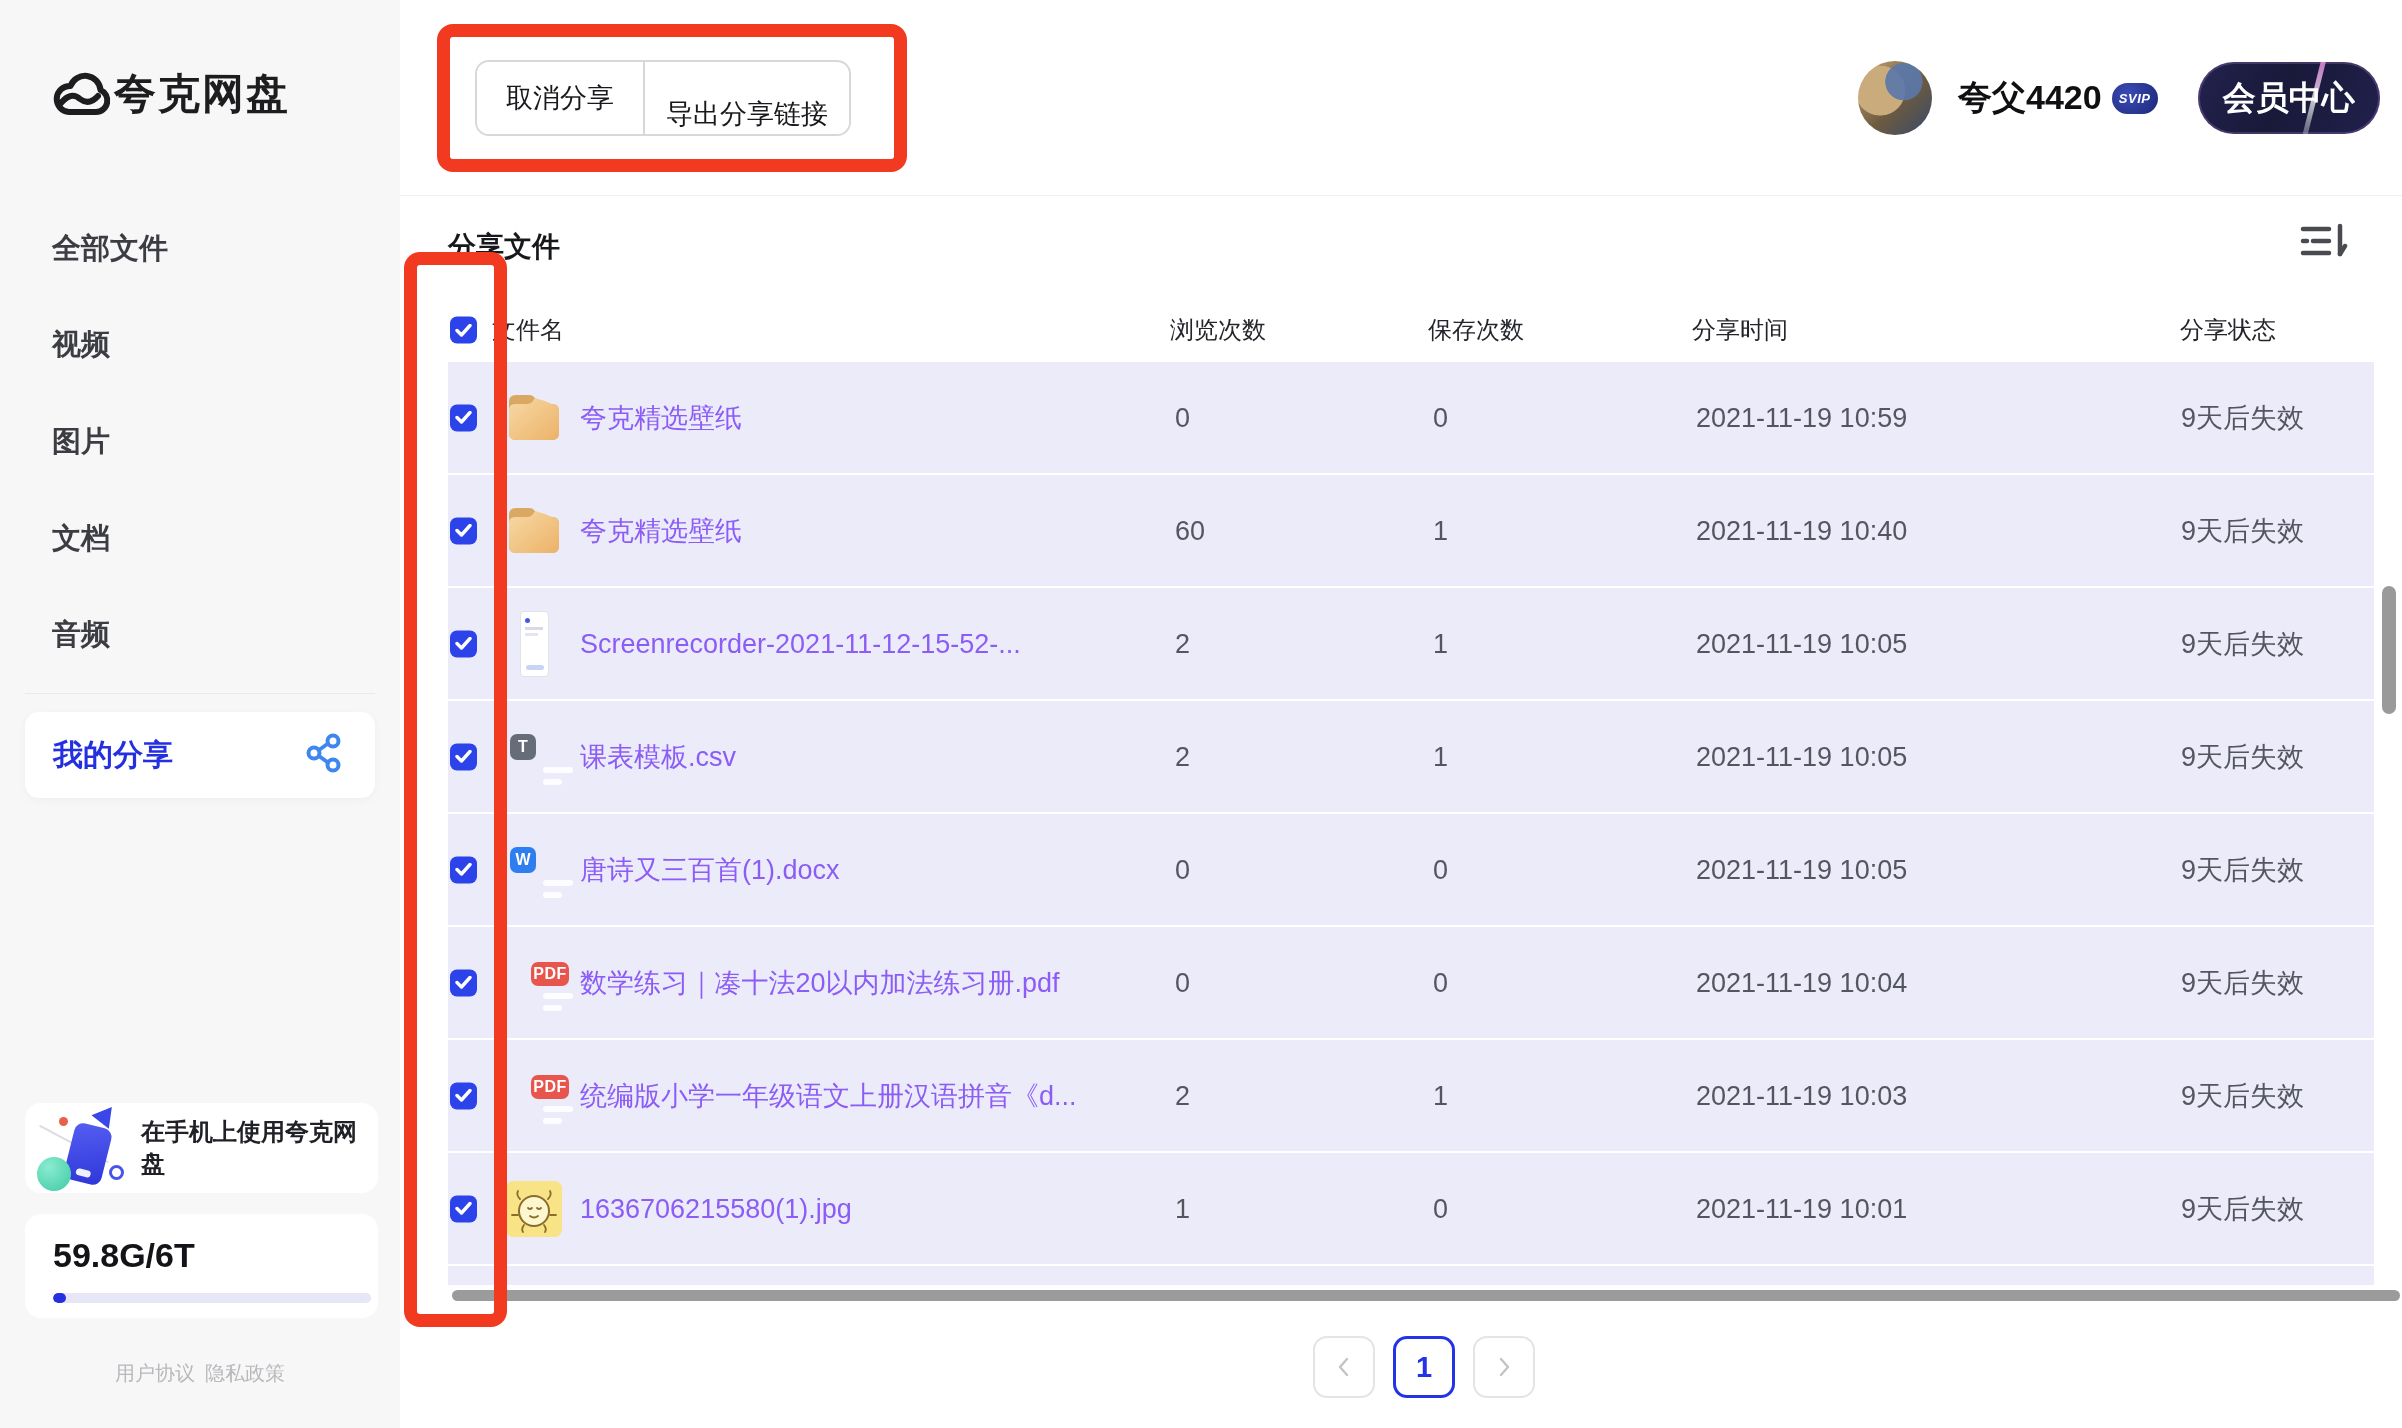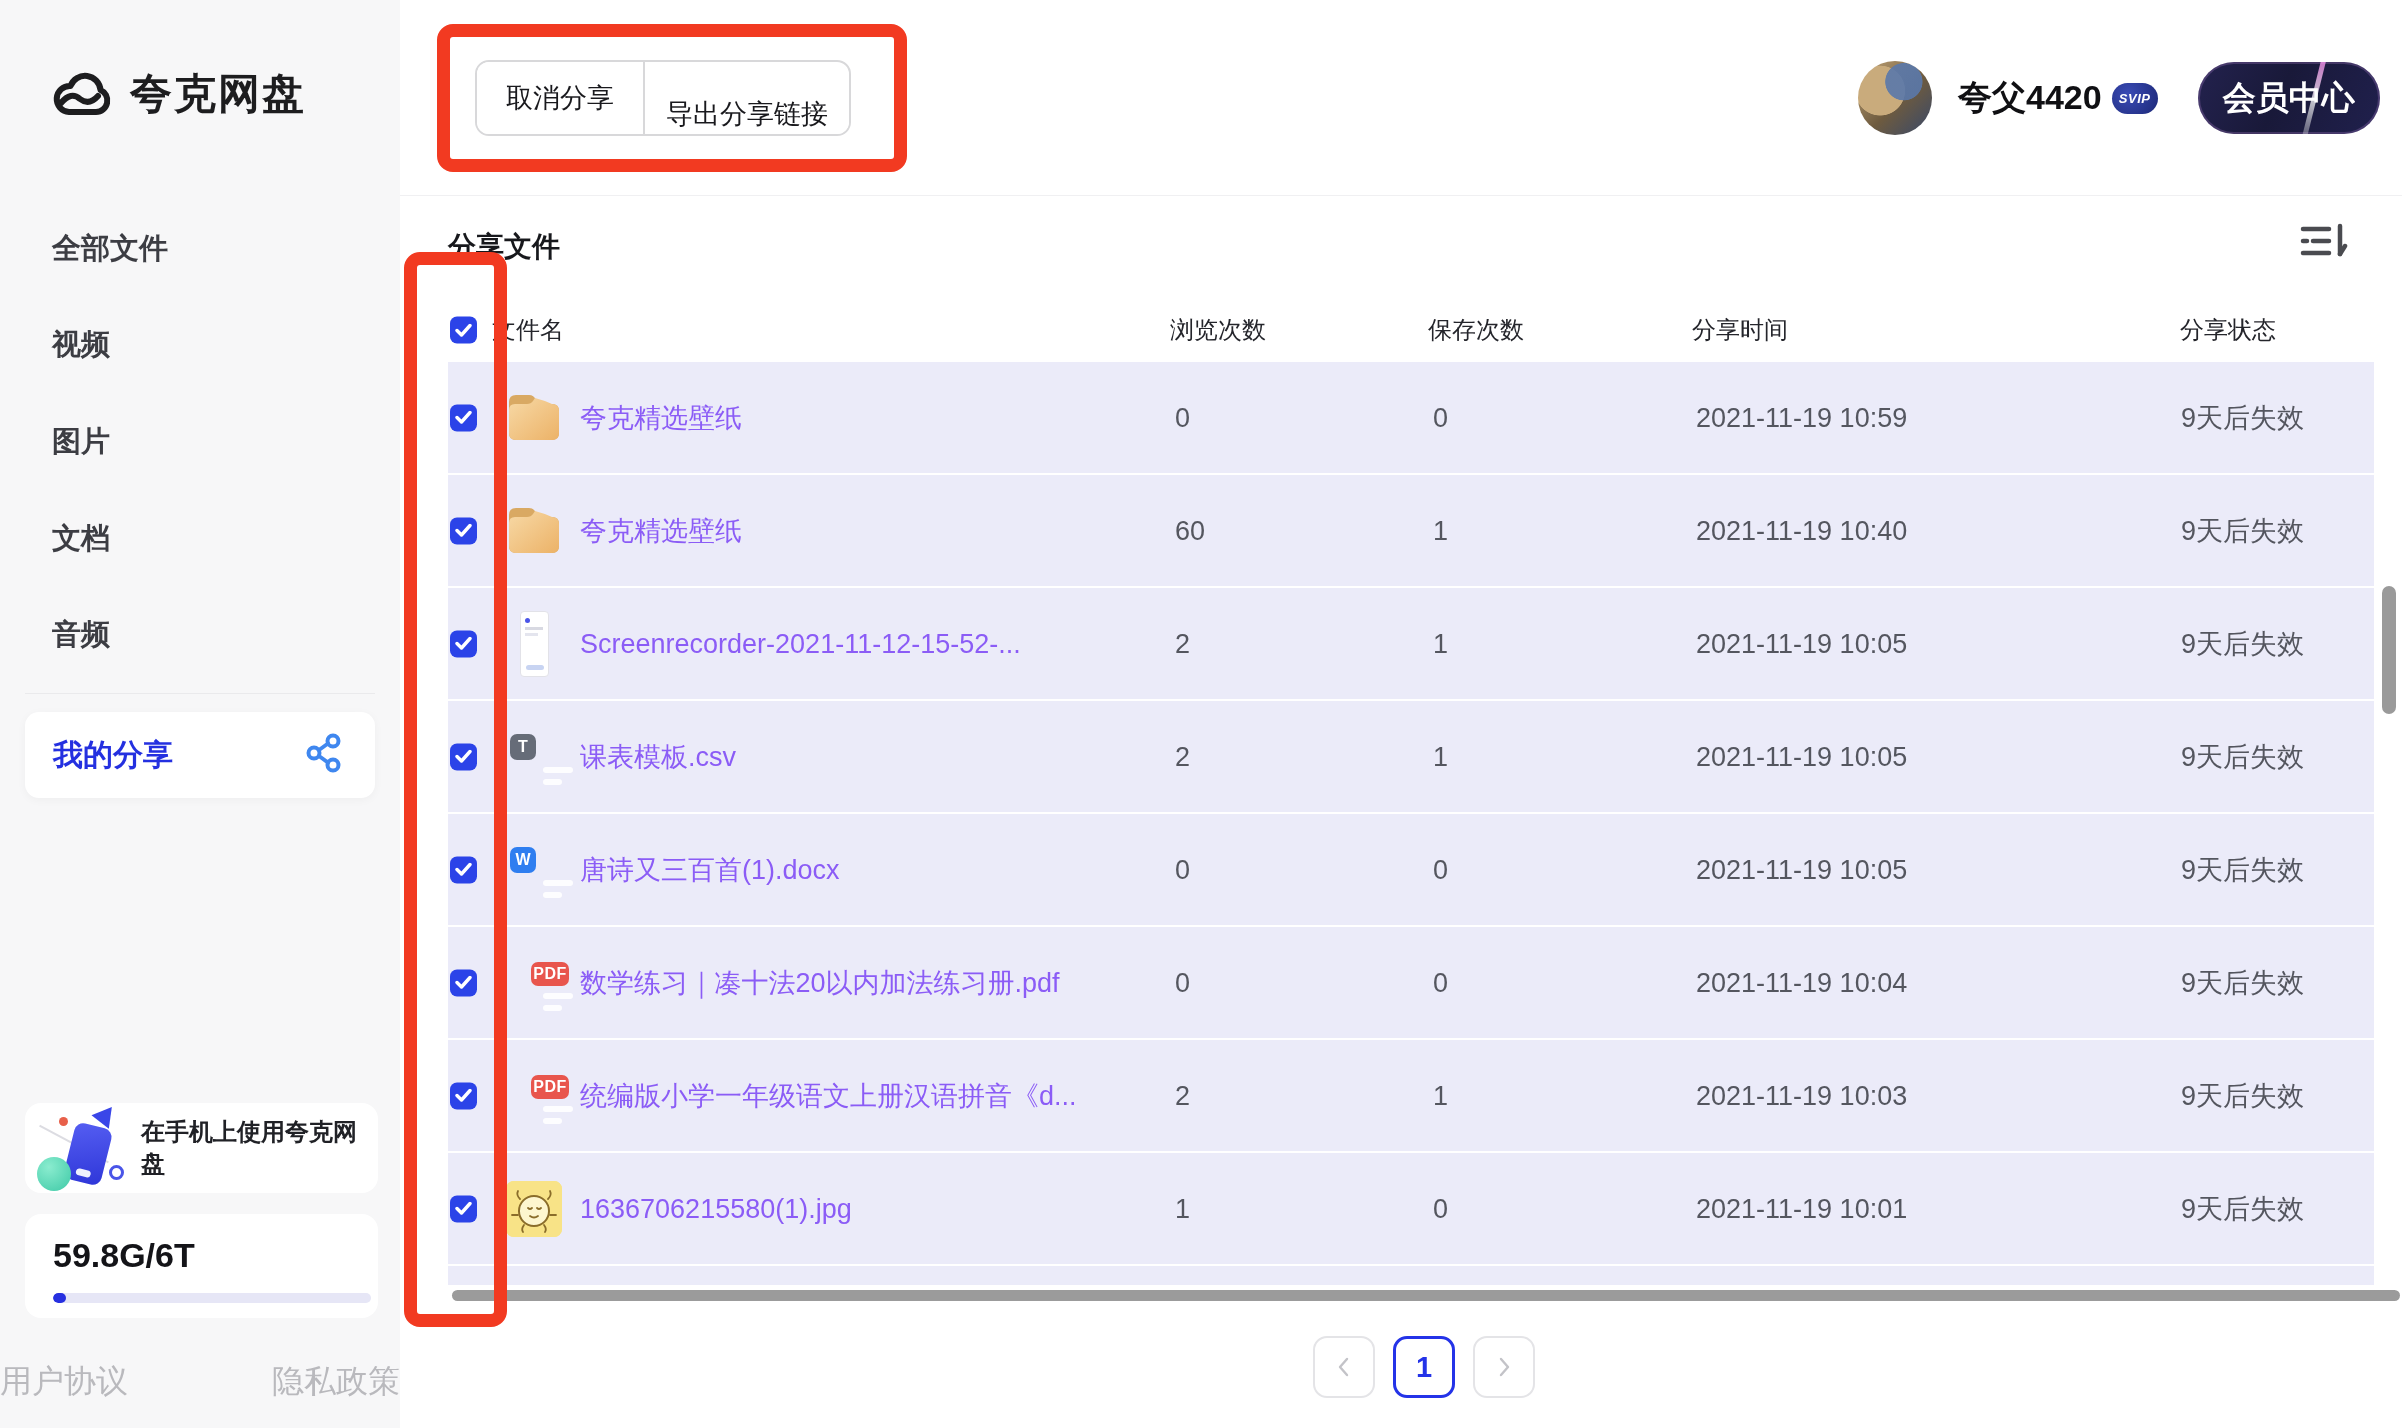--- a/index.html
+++ b/index.html
@@ -1,21 +1,21 @@
 <!DOCTYPE html>
 <html><head>
 <meta charset="utf-8">
 <style>
   * { margin:0; padding:0; box-sizing:border-box; }
   html,body { width:2402px; height:1428px; background:#fff; font-family:"Liberation Sans","DejaVu Sans",sans-serif; overflow:hidden; }
   .app { position:relative; width:2402px; height:1428px; background:#fff; }
 
   
   .sidebar { position:absolute; left:0; top:0; width:400px; height:1428px; background:#f7f7f8; }
-  .logo { position:absolute; left:52px; top:66px; display:flex; align-items:center; gap:16px; }
+  .logo { position:absolute; left:52px; top:66px; display:flex; align-items:center; }
   .logo-text { font-size:42px; font-weight:800; color:#1d1d1f; letter-spacing:2px; }
   .nav-item { position:absolute; left:52px; width:300px; height:48px; line-height:48px; font-size:29px; font-weight:600; color:#3c3d43; cursor:pointer; }
   .nav-divider { position:absolute; left:25px; top:693px; width:350px; height:1px; background:#eaeaec; }
   .nav-active { position:absolute; left:25px; top:712px; width:350px; height:86px; background:#fff; border-radius:14px; box-shadow:0 2px 10px rgba(0,0,0,.04); display:flex; align-items:center; justify-content:space-between; padding:0 30px 0 28px; cursor:pointer; }
   .nav-active-label { font-size:30px; font-weight:800; color:#2430e0; }
 
   .promo-card { position:absolute; left:25px; top:1103px; width:353px; height:90px; background:#fff; border-radius:16px; display:flex; align-items:center; padding-left:116px; cursor:pointer; }
   .promo-text { font-size:24px; font-weight:700; color:#202126; }
   .promo-art { position:absolute; left:8px; top:-4px; width:104px; height:98px; }
   .art-line { position:absolute; left:2px; top:44px; width:78px; height:2px; background:#dcdce2; transform:rotate(28deg); }
@@ -23,21 +23,21 @@
   .art-tri { position:absolute; left:62px; top:6px; width:0; height:0; border-left:11px solid transparent; border-right:11px solid transparent; border-bottom:19px solid #3a46e8; transform:rotate(38deg); }
   .art-phone { position:absolute; left:36px; top:26px; width:38px; height:58px; border-radius:9px; background:linear-gradient(160deg,#555ef2,#2e36d8); transform:rotate(14deg); }
   .art-phone:after { content:""; position:absolute; left:50%; bottom:6px; transform:translateX(-50%); width:15px; height:7px; border-radius:4px; background:rgba(255,255,255,.92); }
   .art-teal { position:absolute; left:4px; top:58px; width:34px; height:34px; border-radius:50%; background:radial-gradient(circle at 35% 30%,#8aeccf,#3ec9a6); }
   .art-ring { position:absolute; left:76px; top:66px; width:15px; height:15px; border:3px solid #4a55e8; border-radius:50%; }
 
   .storage-card { position:absolute; left:25px; top:1214px; width:353px; height:104px; background:#fff; border-radius:16px; padding:22px 16px 0 28px; }
   .storage-text { font-size:34px; font-weight:800; color:#141418; }
   .storage-track { position:relative; margin-top:18px; width:318px; height:10px; border-radius:5px; background:#e6e6f6; overflow:hidden; }
   .storage-fill { position:absolute; left:0; top:0; height:10px; border-radius:5px; background:#2730e0; }
-  .sidebar-footer { position:absolute; left:0; top:1360px; width:400px; display:flex; justify-content:space-between; gap:10px; font-size:32px; color:#b9b9bd; }
+  .sidebar-footer { position:absolute; left:0; top:1360px; width:400px; display:flex; justify-content:center; gap:10px; font-size:20px; color:#b9b9bd; }
   .sidebar-footer span { cursor:pointer; }
 
   
   .main-topbar { position:absolute; left:400px; top:0; width:2002px; height:196px; background:#fff; border-bottom:1px solid #f0f0f2; }
   .btn-group { position:absolute; left:475px; top:60px; height:76px; display:flex; background:#fff; border:2px solid #d8d8da; border-radius:14px; overflow:hidden; }
   .btn-seg { display:flex; align-items:center; justify-content:center; font-size:27px; font-weight:400; color:#19191d; cursor:pointer; background:#fff; border:none; }
   .btn-seg.first { width:168px; border-right:2px solid #d8d8da; }
   .btn-seg.second { width:204px;margin-top:32px; }
 
   .user-cluster { position:absolute; left:1858px; top:0; height:196px; display:flex; align-items:center; }

